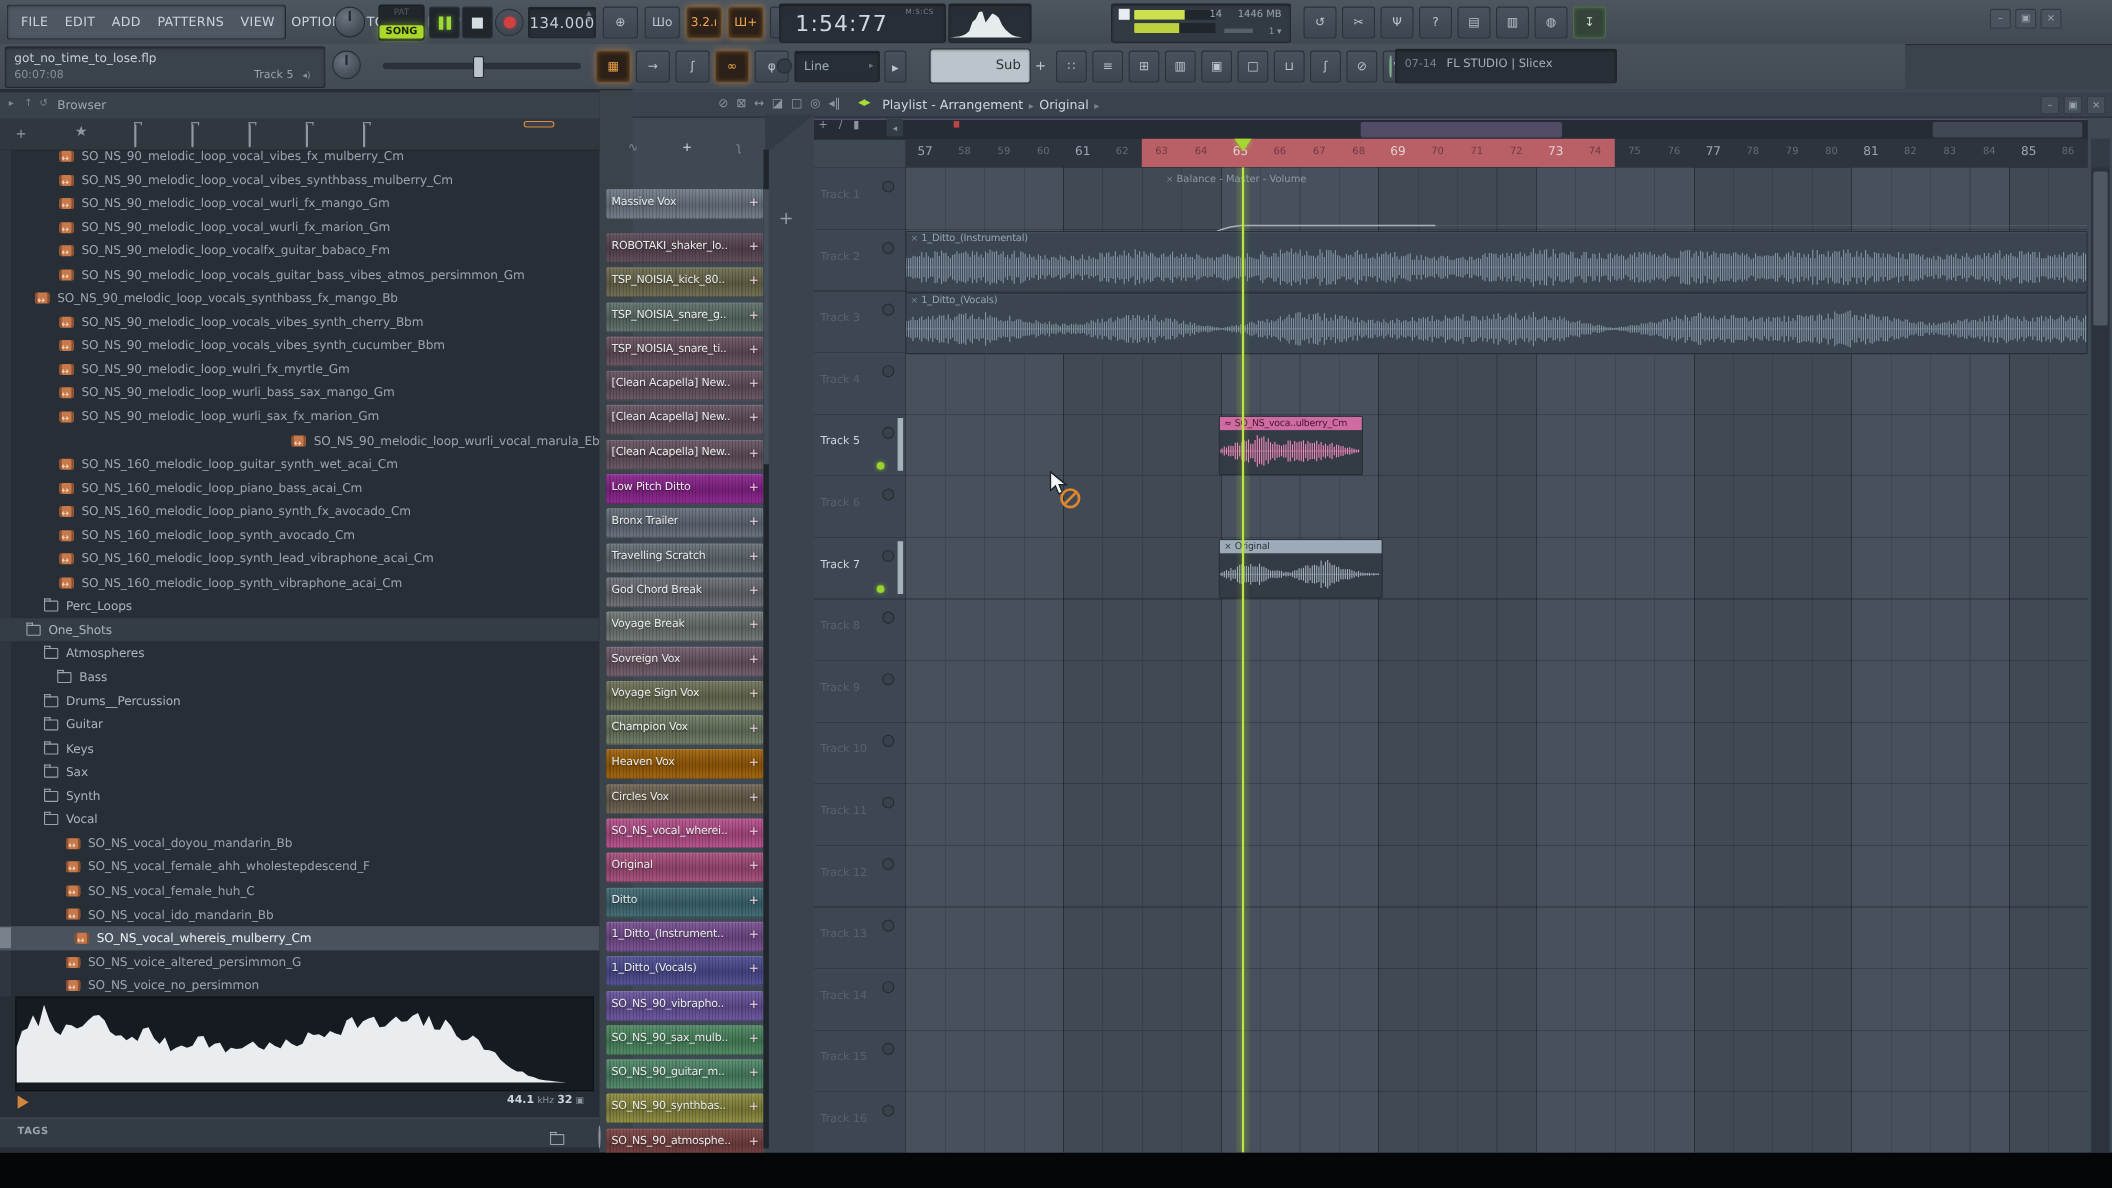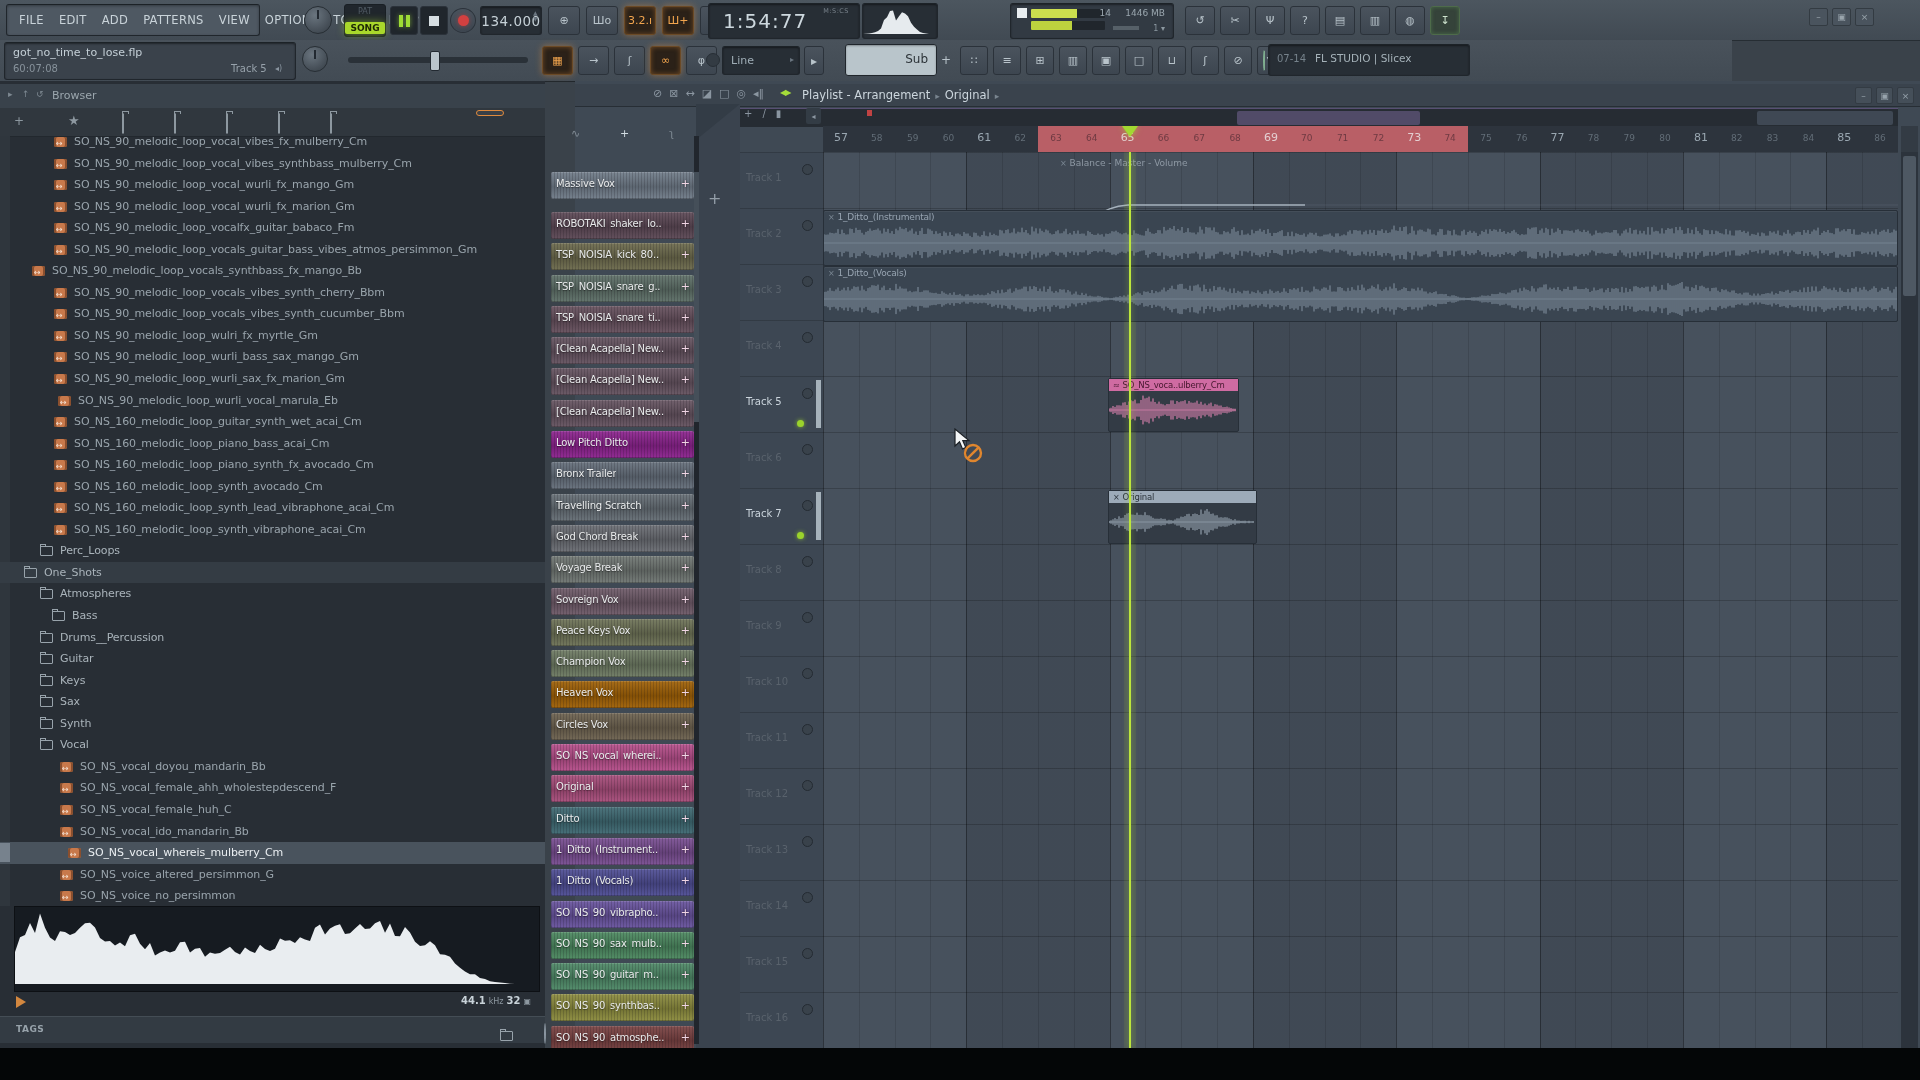--- a/index.html
+++ b/index.html
@@ -296,21 +296,21 @@
         <div class="brow" style="padding-left: 54px;"><span class="ic-wave"></span><span class="lbl">SO_NS_90_melodic_loop_vocal_wurli_fx_mango_Gm</span></div>
         <div class="brow" style="padding-left: 54px;"><span class="ic-wave"></span><span class="lbl">SO_NS_90_melodic_loop_vocal_wurli_fx_marion_Gm</span></div>
         <div class="brow" style="padding-left: 54px;"><span class="ic-wave"></span><span class="lbl">SO_NS_90_melodic_loop_vocalfx_guitar_babaco_Fm</span></div>
         <div class="brow" style="padding-left: 54px;"><span class="ic-wave"></span><span class="lbl">SO_NS_90_melodic_loop_vocals_guitar_bass_vibes_atmos_persimmon_Gm</span></div>
         <div class="brow" style="padding-left: 32px;"><span class="ic-wave"></span><span class="lbl">SO_NS_90_melodic_loop_vocals_synthbass_fx_mango_Bb</span></div>
         <div class="brow" style="padding-left: 54px;"><span class="ic-wave"></span><span class="lbl">SO_NS_90_melodic_loop_vocals_vibes_synth_cherry_Bbm</span></div>
         <div class="brow" style="padding-left: 54px;"><span class="ic-wave"></span><span class="lbl">SO_NS_90_melodic_loop_vocals_vibes_synth_cucumber_Bbm</span></div>
         <div class="brow" style="padding-left: 54px;"><span class="ic-wave"></span><span class="lbl">SO_NS_90_melodic_loop_wulri_fx_myrtle_Gm</span></div>
         <div class="brow" style="padding-left: 54px;"><span class="ic-wave"></span><span class="lbl">SO_NS_90_melodic_loop_wurli_bass_sax_mango_Gm</span></div>
         <div class="brow" style="padding-left: 54px;"><span class="ic-wave"></span><span class="lbl">SO_NS_90_melodic_loop_wurli_sax_fx_marion_Gm</span></div>
-        <div class="brow" style="padding-left: 58px;"><span class="ic-wave"></span><span class="lbl">SO_NS_90_melodic_loop_wurli_vocal_marula_Eb</span></div>
+        <div class="brow" style="padding-left: 58px; text-align: right;"><span class="ic-wave"></span><span class="lbl">SO_NS_90_melodic_loop_wurli_vocal_marula_Eb</span></div>
         <div class="brow" style="padding-left: 54px;"><span class="ic-wave"></span><span class="lbl">SO_NS_160_melodic_loop_guitar_synth_wet_acai_Cm</span></div>
         <div class="brow" style="padding-left: 54px;"><span class="ic-wave"></span><span class="lbl">SO_NS_160_melodic_loop_piano_bass_acai_Cm</span></div>
         <div class="brow" style="padding-left: 54px;"><span class="ic-wave"></span><span class="lbl">SO_NS_160_melodic_loop_piano_synth_fx_avocado_Cm</span></div>
         <div class="brow" style="padding-left: 54px;"><span class="ic-wave"></span><span class="lbl">SO_NS_160_melodic_loop_synth_avocado_Cm</span></div>
         <div class="brow" style="padding-left: 54px;"><span class="ic-wave"></span><span class="lbl">SO_NS_160_melodic_loop_synth_lead_vibraphone_acai_Cm</span></div>
         <div class="brow" style="padding-left: 54px;"><span class="ic-wave"></span><span class="lbl">SO_NS_160_melodic_loop_synth_vibraphone_acai_Cm</span></div>
         <div class="brow folder" style="padding-left: 40px;"><span class="ic-fold"></span><span class="lbl">Perc_Loops</span></div>
         <div class="brow folder hl" style="padding-left: 24px;"><span class="ic-fold"></span><span class="lbl">One_Shots</span></div>
         <div class="brow folder" style="padding-left: 40px;"><span class="ic-fold"></span><span class="lbl">Atmospheres</span></div>
         <div class="brow folder" style="padding-left: 52px;"><span class="ic-fold"></span><span class="lbl">Bass</span></div>
@@ -574,21 +574,21 @@
           <span class="plbl">Voyage Break</span>
           <span class="ph">+</span>
         </div>
         <div class="pitem" style="background: rgb(112, 92, 106);">
           <div class="tex"></div>
           <span class="plbl">Sovreign Vox</span>
           <span class="ph">+</span>
         </div>
         <div class="pitem" style="background: rgb(111, 116, 88);">
           <div class="tex"></div>
-          <span class="plbl">Peace Keys Vox</span>
+          <span class="plbl">Voyage Sign Vox</span>
           <span class="ph">+</span>
         </div>
         <div class="pitem" style="background: rgb(111, 124, 100);">
           <div class="tex"></div>
           <span class="plbl">Champion Vox</span>
           <span class="ph">+</span>
         </div>
         <div class="pitem" style="background: #a16207;">
           <div class="tex"></div>
           <span class="plbl">Heaven Vox</span>

